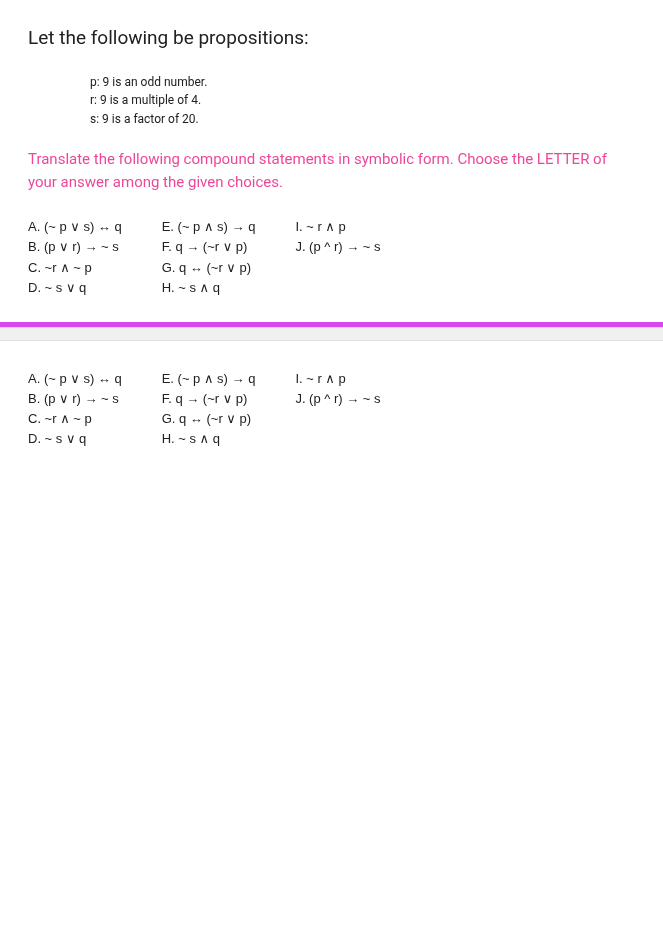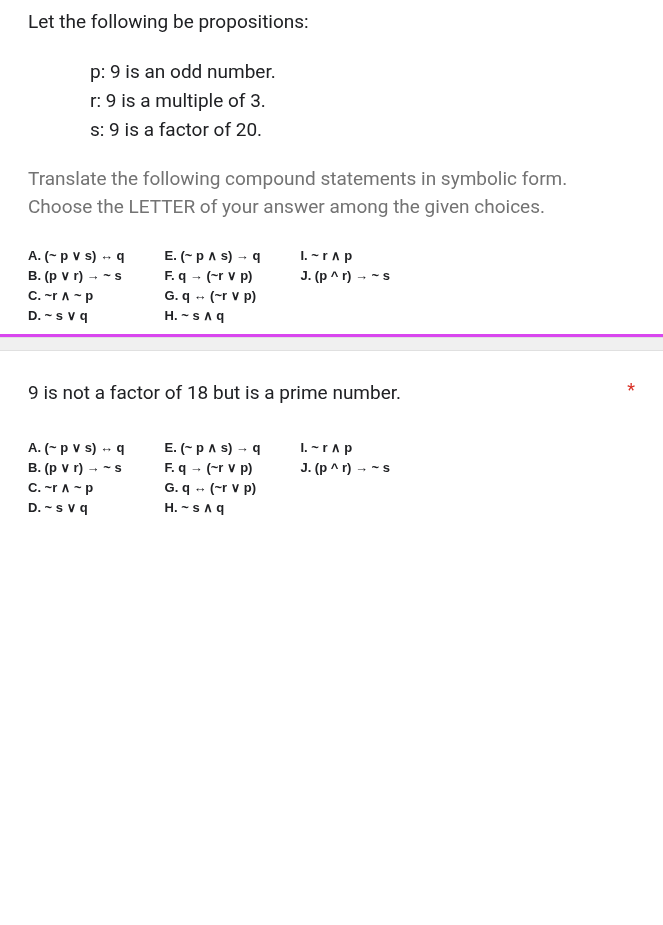--- a/index.html
+++ b/index.html
@@ -7,53 +7,53 @@
       margin: 0;
       padding: 0;
     }
     body {
       font-family: 'Roboto', 'Helvetica Neue', Arial, sans-serif;
       background: #ffffff;
       width: 663px;
       color: #202124;
     }
     .card {
-      padding: 8px 28px;
-      border-bottom: 3px solid #d946ef;
+      padding: 24px 28px;
+      border-bottom: 5px solid #d946ef;
     }
     .card:last-child {
       border-bottom: none;
     }
     .intro-text {
       font-size: 19px;
       line-height: 1.5;
       color: #202124;
       margin-bottom: 20px;
     }
     .propositions {
       padding-left: 62px;
       margin-bottom: 20px;
     }
     .prop-line {
-      font-size: 19px;
+      font-size: 12px;
       line-height: 1.55;
       color: #202124;
     }
     .instruction {
-      font-size: 19px;
+      font-size: 15px;
       line-height: 1.5;
-      color: #737373;
+      color: #ec4899;
       margin-bottom: 24px;
     }
     .choices-grid {
       display: flex;
       flex-direction: row;
       gap: 40px;
       font-size: 13px;
-      font-weight: bold;
+      font-weight: normal;
       line-height: 1.55;
       color: #202124;
       font-family: Arial, sans-serif;
     }
     .choices-col {
       display: flex;
       flex-direction: column;
     }
     .choice-row {
       white-space: nowrap;
@@ -86,21 +86,21 @@
     }
   </style>
 </head>
 <body>
 
 <div class="card">
   <div class="intro-text">Let the following be propositions:</div>
 
   <div class="propositions">
     <div class="prop-line">p: 9 is an odd number.</div>
-    <div class="prop-line">r: 9 is a multiple of 3.</div>
+    <div class="prop-line">r: 9 is a multiple of 4.</div>
     <div class="prop-line">s: 9 is a factor of 20.</div>
   </div>
 
   <div class="instruction">Translate the following compound statements in symbolic form. Choose the LETTER of your answer among the given choices.</div>
 
   <div class="choices-grid">
     <div class="choices-col">
       <div class="choice-row">A.   (~ p ∨ s) ↔ q</div>
       <div class="choice-row">B.   (p ∨ r) → ~ s</div>
       <div class="choice-row">C.   ~r ∧ ~ p</div>
@@ -115,24 +115,20 @@
     <div class="choices-col">
       <div class="choice-row">I.    ~ r ∧ p</div>
       <div class="choice-row">J.   (p ^ r) → ~ s</div>
     </div>
   </div>
 </div>
 
 <div class="separator"></div>
 
 <div class="question-card">
-  <div class="question-header">
-    <div class="question-text">9 is not a factor of 18 but is a prime number.</div>
-    <div class="required-star">*</div>
-  </div>
 
   <div class="choices-grid">
     <div class="choices-col">
       <div class="choice-row">A.   (~ p ∨ s) ↔ q</div>
       <div class="choice-row">B.   (p ∨ r) → ~ s</div>
       <div class="choice-row">C.   ~r ∧ ~ p</div>
       <div class="choice-row">D.   ~ s ∨ q</div>
     </div>
     <div class="choices-col">
       <div class="choice-row">E.   (~ p ∧ s) → q</div>

